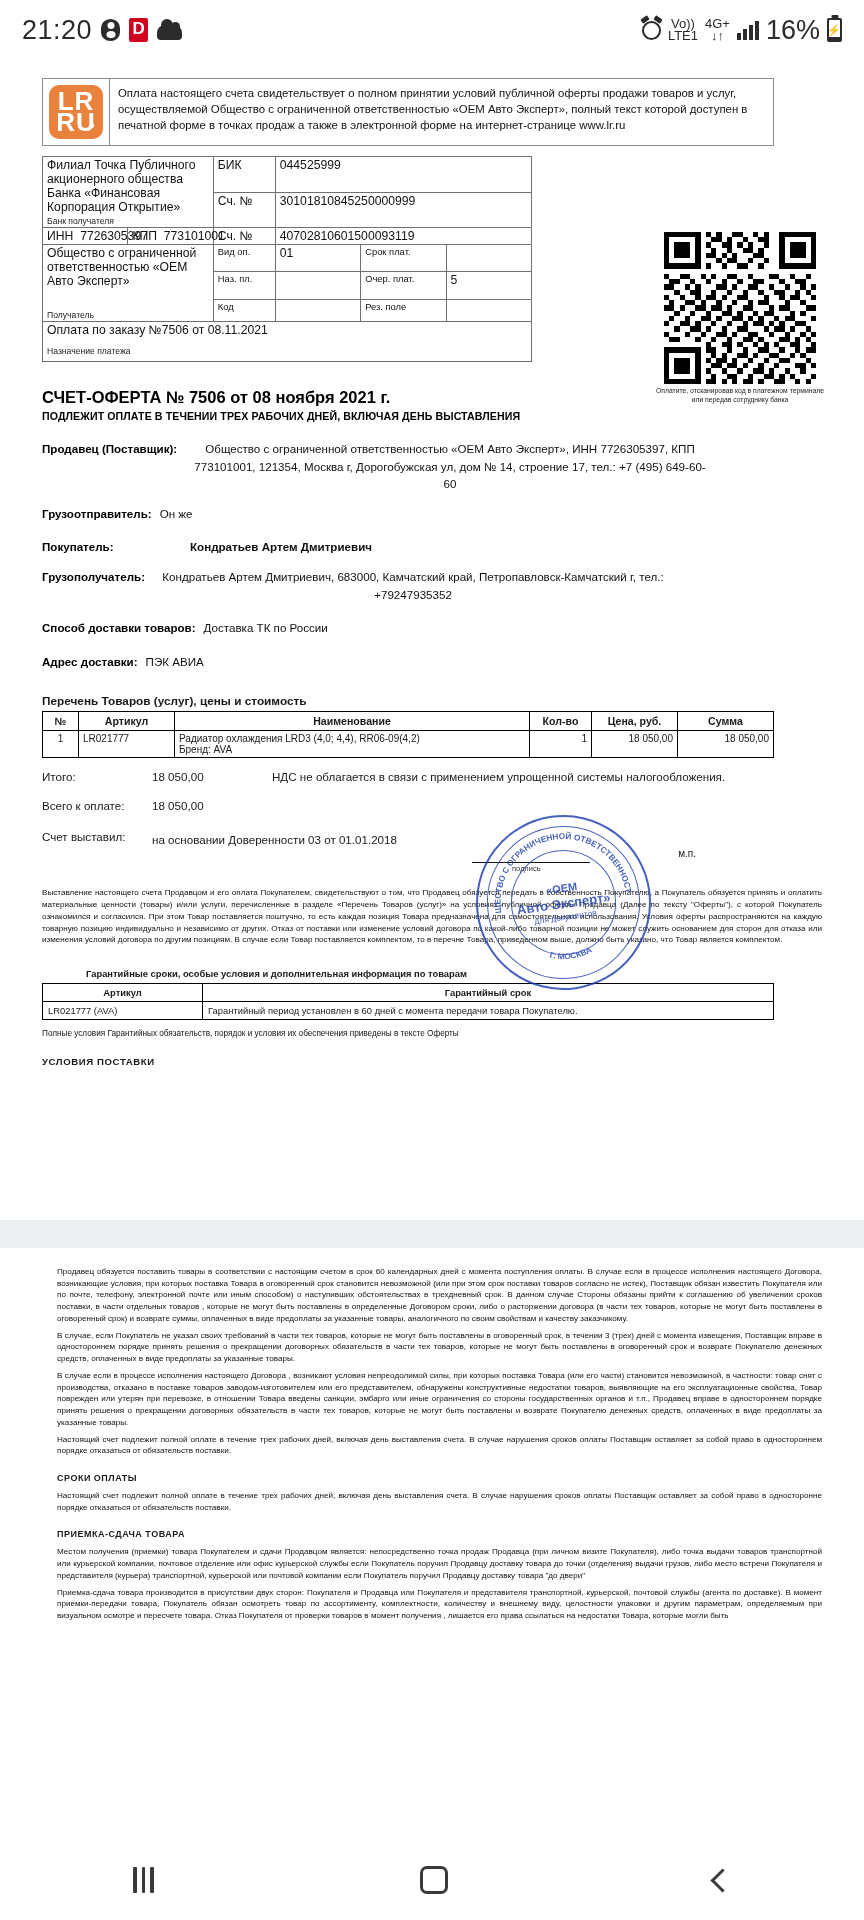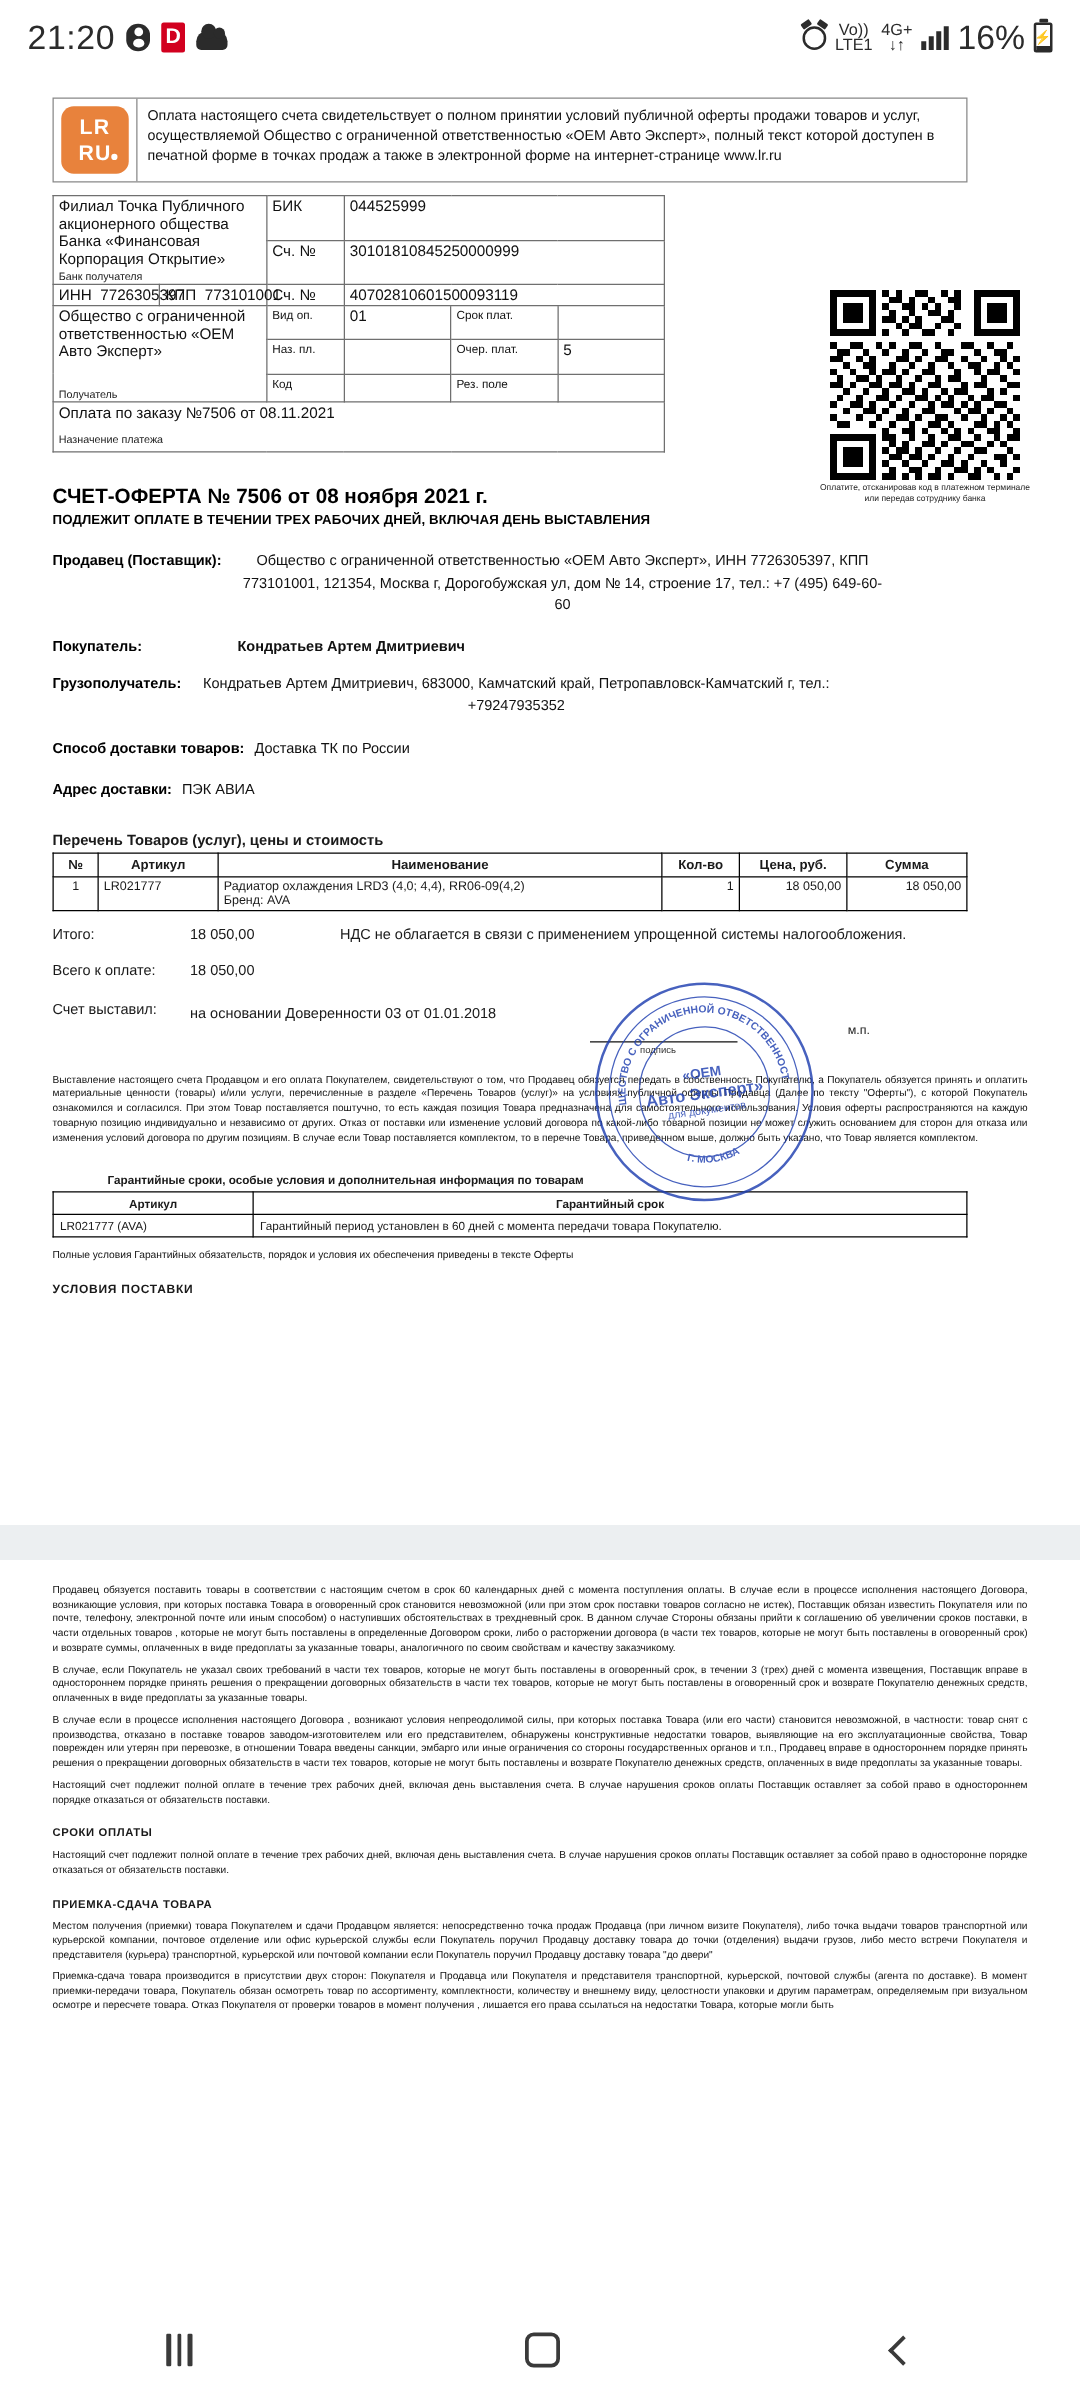--- a/index.html
+++ b/index.html
@@ -87,38 +87,38 @@
     transform:translate(-50%,-50%); font-size:11px; color:#2b2b2b;
   }
 
   
   .page {
     position:absolute; top:60px; left:0; width:864px; height:1160px;
     background:#fff; padding: 18px 38px 0 38px;
   }
   .page2 {
     position:absolute; top:1248px; left:0; width:864px; height:592px;
-    background:#fff; padding: 18px 38px 0 38px;
+    background:#fff; padding: 18px 38px 0 53px;
   }
   .gap-strip{
     position:absolute; top:1220px; left:0; width:864px; height:28px;
     background:#eceff1;
   }
 
   
   .offer-box {
     display:flex; border:1px solid #888; width:732px; margin-left:4px;
   }
   .offer-logo-cell{
     width:100px; border-right:1px solid #888;
     display:flex; align-items:center; justify-content:center; padding:6px;
   }
   .lr-logo{
     width:54px;height:54px;background:#e8823c;border-radius:10px;
-    color:#fff; font-weight:bold; font-size:17px; line-height:21px;
+    color:#fff; font-weight:bold; font-size:26px; line-height:21px;
     display:flex; flex-direction:column; align-items:center; justify-content:center;
     letter-spacing:1px; position:relative;
   }
   .lr-logo span{ display:block; }
   .lr-logo .dot{
     position:absolute; right:9px; bottom:11px; width:5px;height:5px;
     background:#fff; border-radius:50%;
   }
   .offer-text{
     padding:6px 8px; font-size:11.4px; line-height:1.42; color:#111;
@@ -592,20 +592,24 @@
     <div class="qr-cap">Оплатите, отсканировав код в платежном терминале или передав сотруднику банка</div>
   </div>
 
   <h1 class="doc-title">СЧЕТ-ОФЕРТА № 7506 от 08 ноября 2021 г.</h1>
   <div class="doc-sub">ПОДЛЕЖИТ ОПЛАТЕ В ТЕЧЕНИИ ТРЕХ РАБОЧИХ ДНЕЙ, ВКЛЮЧАЯ ДЕНЬ ВЫСТАВЛЕНИЯ</div>
 
   <div class="prow">
     <div class="k k-w1">Продавец (Поставщик):</div>
     <div class="v v-wide">Общество с ограниченной ответственностью «ОЕМ Авто Эксперт», ИНН 7726305397, КПП 773101001, 121354, Москва г, Дорогобужская ул, дом № 14, строение 17, тел.: +7 (495) 649-60-60</div>
   </div>
+  <div class="prow">
+    <div class="k k-w2">Грузоотправитель:</div>
+    <div class="v">Он же</div>
+  </div>
   <div class="prow" style="margin-top:16px">
     <div class="k k-w1">Покупатель:</div>
     <div class="v bold">Кондратьев Артем Дмитриевич</div>
   </div>
   <div class="prow">
     <div class="k k-w2">Грузополучатель:</div>
     <div class="v v-wide">Кондратьев Артем Дмитриевич, 683000, Камчатский край, Петропавловск-Камчатский г, тел.: +79247935352</div>
   </div>
   <div class="prow" style="margin-top:16px">
     <div class="k k-w2">Способ доставки товаров:</div>

